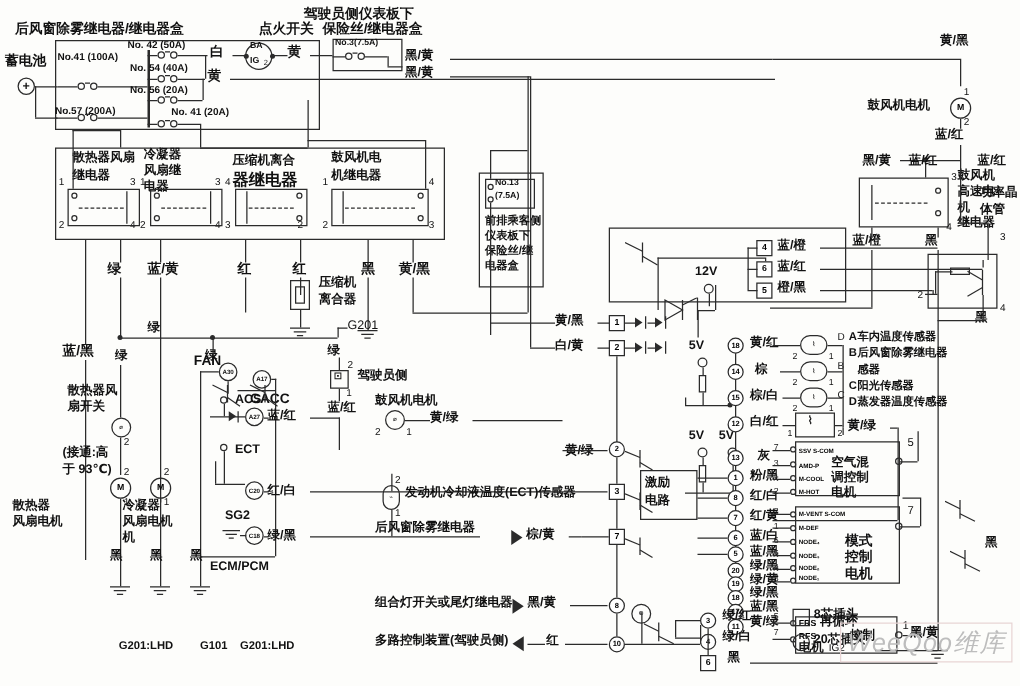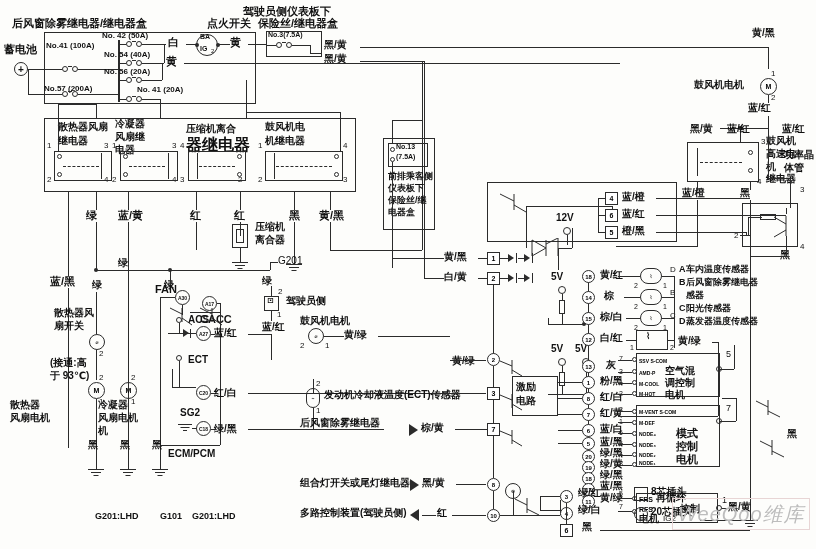--- a/index.html
+++ b/index.html
@@ -150,21 +150,21 @@
   <div class="lbl n" style="left:172px;top:142px;font-size:8px;">3</div>
   <div class="lbl n" style="left:112px;top:176px;font-size:8px;">2</div>
   <div class="lbl n" style="left:172px;top:176px;font-size:8px;">4</div>
   <div class="relay" style="left:120px;top:151px;width:58px;height:30px;"></div>
   <div class="circ" style="left:123px;top:154px;width:5px;height:5px;"></div>
   <div class="circ" style="left:123px;top:172px;width:5px;height:5px;"></div>
   <div class="dash" style="left:129px;top:166px;width:36px;"></div>
   <div class="ln v" style="left:168px;top:153px;height:26px;"></div>
 
   <div class="lbl" style="left:186px;top:124px;font-size:10px;">压缩机离合</div>
-  <div class="lbl" style="left:186px;top:137px;font-size:16px;">器继电器</div>
+  <div class="lbl" style="left:186px;top:137px;font-size:13px;">器继电器</div>
   <div class="lbl n" style="left:180px;top:142px;font-size:8px;">4</div>
   <div class="lbl n" style="left:180px;top:176px;font-size:8px;">3</div>
   <div class="lbl n" style="left:238px;top:176px;font-size:8px;">2</div>
   <div class="relay" style="left:188px;top:151px;width:58px;height:30px;"></div>
   <div class="circ" style="left:237px;top:154px;width:5px;height:5px;"></div>
   <div class="circ" style="left:237px;top:172px;width:5px;height:5px;"></div>
   <div class="dash" style="left:199px;top:166px;width:36px;"></div>
   <div class="ln v" style="left:197px;top:153px;height:26px;"></div>
 
   <div class="lbl" style="left:265px;top:122px;font-size:10px;">鼓风机电</div>

